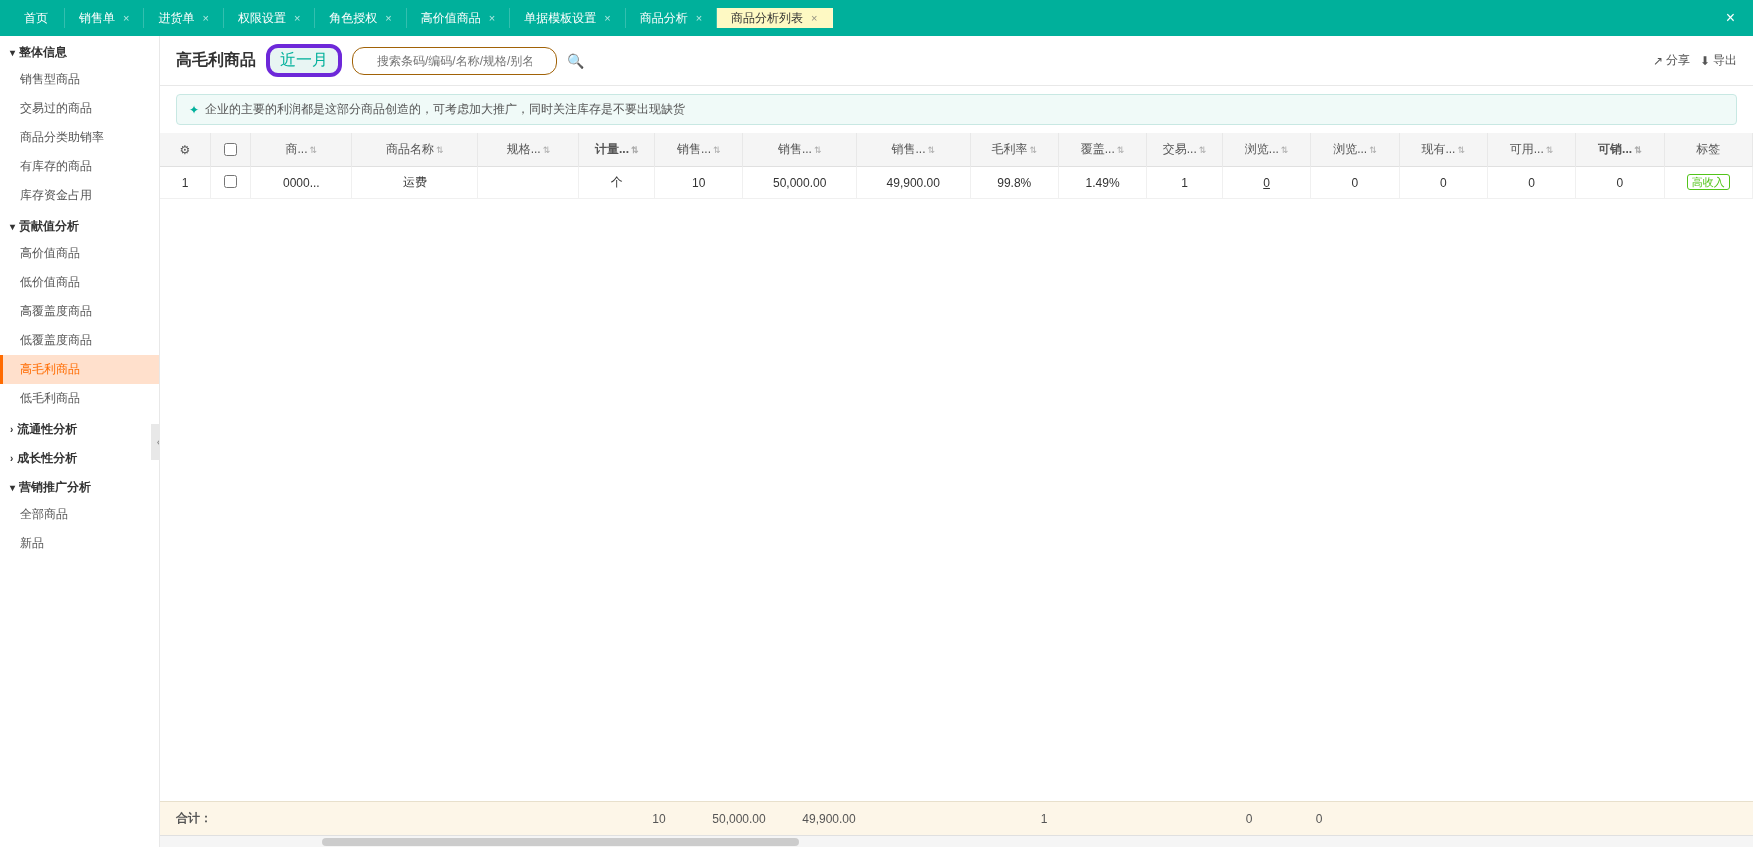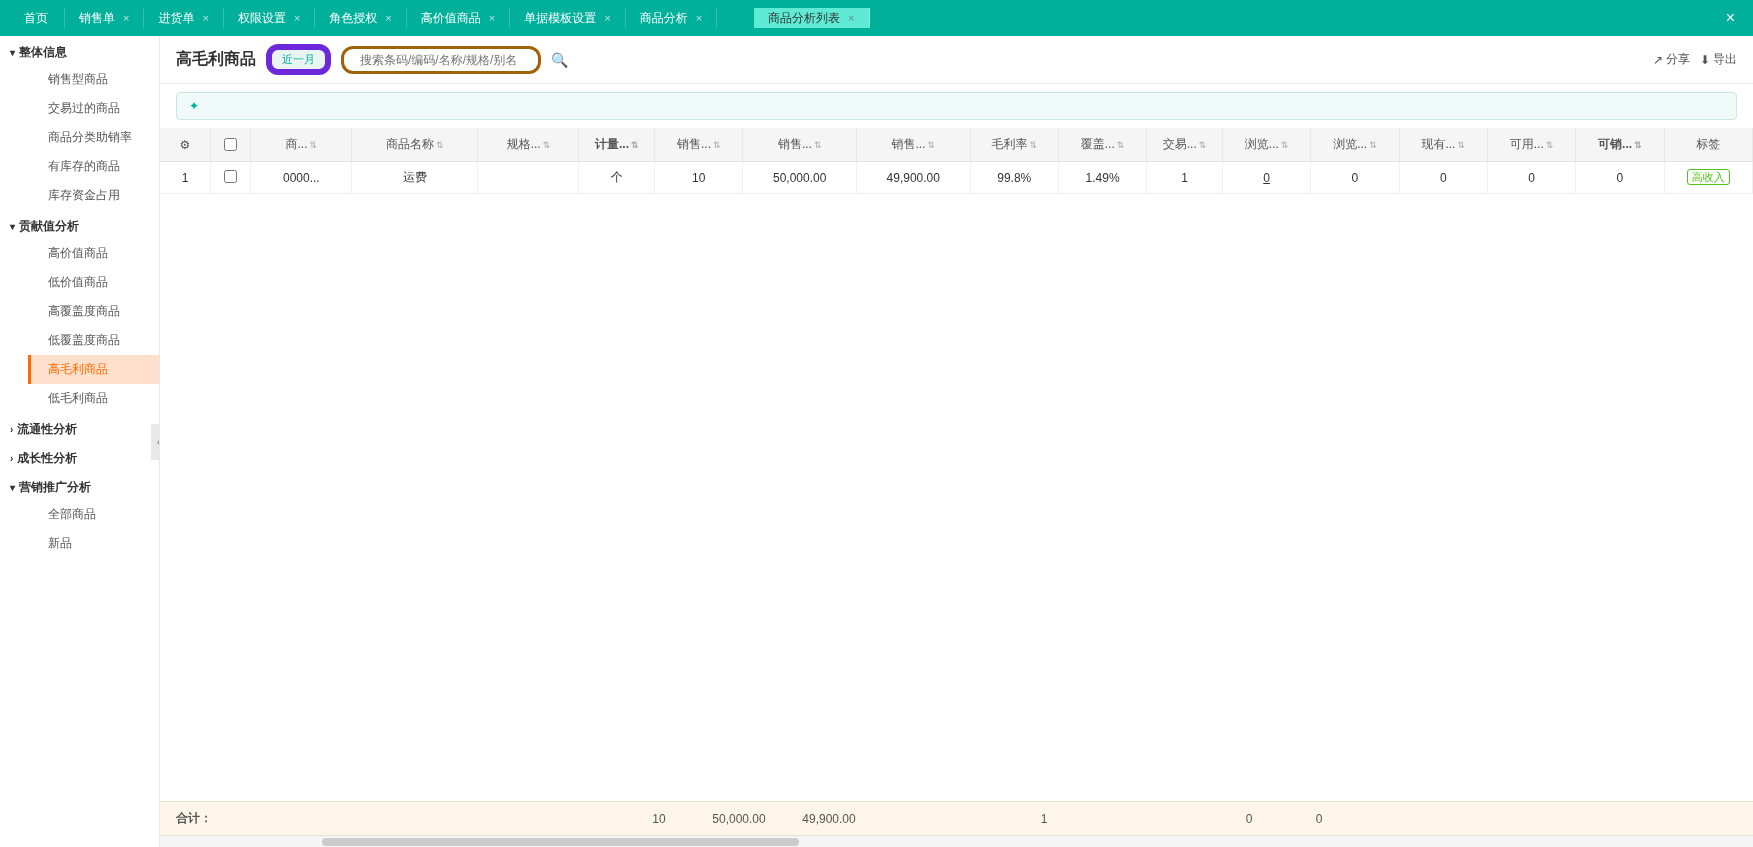--- a/index.html
+++ b/index.html
@@ -23,23 +23,22 @@
       align-items: center;
       cursor: pointer;
       color: #fff;
       font-size: 13px;
       white-space: nowrap;
       border-right: 1px solid rgba(255,255,255,0.2);
       gap: 4px;
     }
     .nav-tab:first-child { padding: 0 16px; }
     .nav-tab.active {
-      background: #5eead4;
+      background: #fef9c3;
       color: #333;
-      margin-left: 37px;
     }
     .nav-tab .close-x {
       font-size: 11px;
       margin-left: 4px;
       opacity: 0.7;
       cursor: pointer;
     }
     .nav-tab.active .close-x { color: #666; }
     .nav-close-all {
       margin-left: auto;
@@ -91,21 +90,20 @@
       gap: 4px;
       cursor: pointer;
     }
     .sidebar-group-title .arrow { font-size: 10px; }
     .sidebar-item {
       padding: 6px 10px 6px 20px;
       color: #555;
       cursor: pointer;
       font-size: 12px;
       white-space: nowrap;
-      margin-left: 28px;
     }
     .sidebar-item.active {
       background: #ffe0cc;
       color: #ff6b00;
       border-left: 3px solid #ff6b00;
       padding-left: 17px;
     }
 
     
     .content-area {
@@ -125,32 +123,32 @@
       border-bottom: 1px solid #e8e8e8;
     }
     .page-title {
       font-size: 16px;
       font-weight: bold;
       color: #333;
     }
     .filter-btn {
       background: #e8f5f3;
       color: #00b09b;
-      border: 6px solid #6d28d9;
+      border: 4px solid #6d28d9;
       border-radius: 12px;
       padding: 2px 10px;
       cursor: pointer;
-      font-size: 11px;
+      font-size: 16px;
     }
     .search-input {
       flex: 0 0 200px;
       height: 28px;
-      border: 3px solid #a16207;
+      border: 1px solid #a16207;
       border-radius: 12px;
-      padding: 0 16px;
+      padding: 0 24px;
       font-size: 12px;
       outline: none;
       color: #999;
     }
     .search-icon-btn {
       background: none;
       border: none;
       cursor: pointer;
       color: #888;
       font-size: 14px;
@@ -417,20 +415,21 @@
         </button>
         <button class="action-btn">
           <span>⬇</span>
           <span>导出</span>
         </button>
       </div>
     </div>
 
     <div class="info-banner">
       <span class="info-icon">✦</span>
+      <span>企业的主要的利润都是这部分商品创造的，可考虑加大推广，同时关注库存是不要出现缺货</span>
     </div>
 
     <div class="table-container">
       <table>
         <thead>
           <tr>
             <th class="col-num">
               <div class="col-label">⚙</div>
             </th>
             <th class="col-check">

